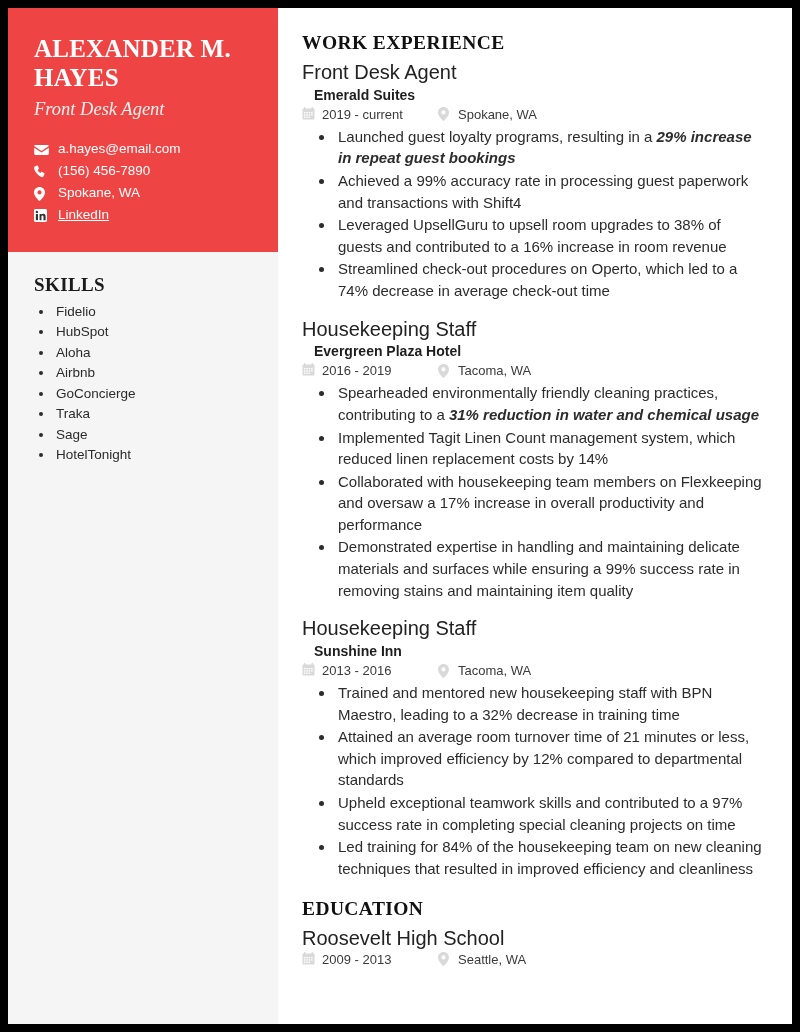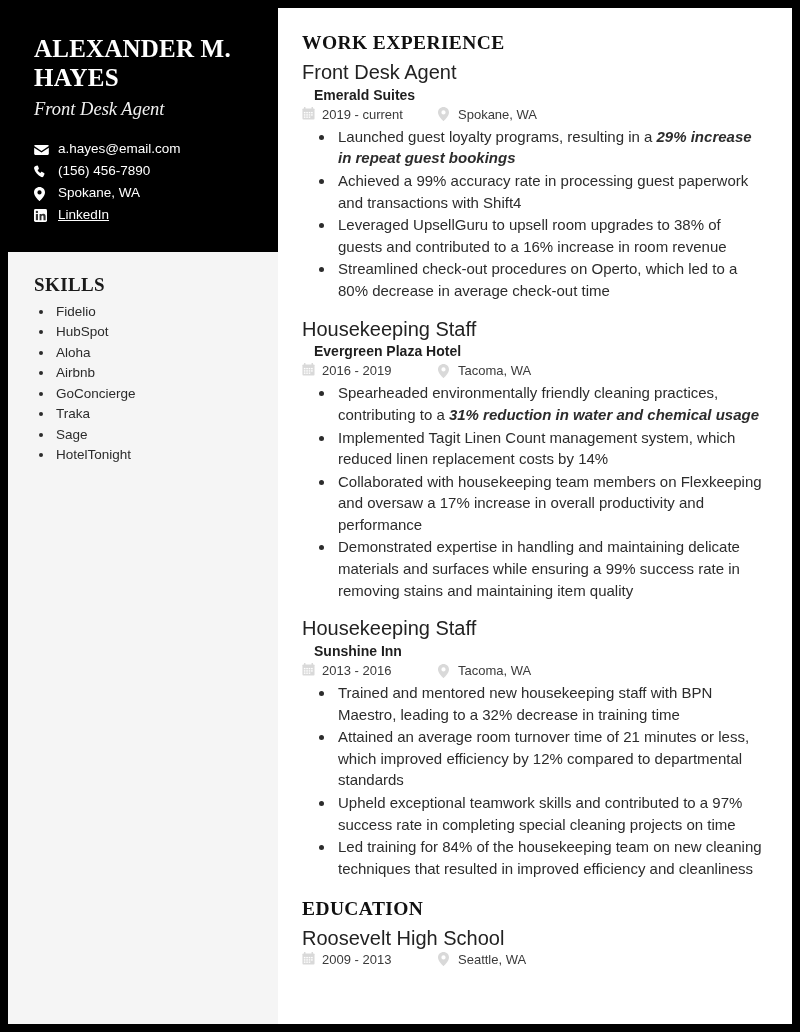--- a/index.html
+++ b/index.html
@@ -27,21 +27,21 @@
 
   
   .sidebar {
     width: 270px;
     min-width: 270px;
     background: #f5f5f5;
     position: relative;
   }
 
   .sidebar-header {
-    background: #000000;
+    background: #ef4444;
     color: #ffffff;
     padding: 26px 26px 22px 26px;
     box-sizing: border-box;
     min-height: 240px;
   }
 
   .full-name {
     font-family: "Liberation Serif", serif;
     font-weight: bold;
     font-size: 25px;
@@ -298,21 +298,21 @@
                   <path fill="#d9d9d9" d="M5.5 0C2.5 0 0 2.4 0 5.4 0 9.2 5.5 14 5.5 14S11 9.2 11 5.4C11 2.4 8.5 0 5.5 0zm0 7.5a2.1 2.1 0 1 1 0-4.2 2.1 2.1 0 0 1 0 4.2z"></path>
                 </svg>
               </span>
               <span>Spokane, WA</span>
             </span>
           </div>
           <ul class="bullets">
             <li><span>Launched guest loyalty programs, resulting in a </span><span class="hl">29% increase in repeat guest bookings</span></li>
             <li><span>Achieved a 99% accuracy rate in processing guest paperwork and transactions with Shift4</span></li>
             <li><span>Leveraged UpsellGuru to upsell room upgrades to 38% of guests and contributed to a 16% increase in room revenue</span></li>
-            <li><span>Streamlined check-out procedures on Operto, which led to a 80% decrease in average check-out time</span></li>
+            <li><span>Streamlined check-out procedures on Operto, which led to a 74% decrease in average check-out time</span></li>
           </ul>
         </div>
         <div class="entry">
           <h3 class="entry-role">Housekeeping Staff</h3>
           <div class="entry-org">Evergreen Plaza Hotel</div>
           <div class="entry-meta">
             <span class="meta-date">
               <span class="meta-icon">
                 <svg width="13" height="13" viewBox="0 0 14 14">
                   <rect x="0.5" y="1.5" width="13" height="12" rx="1" fill="#d9d9d9"></rect>

